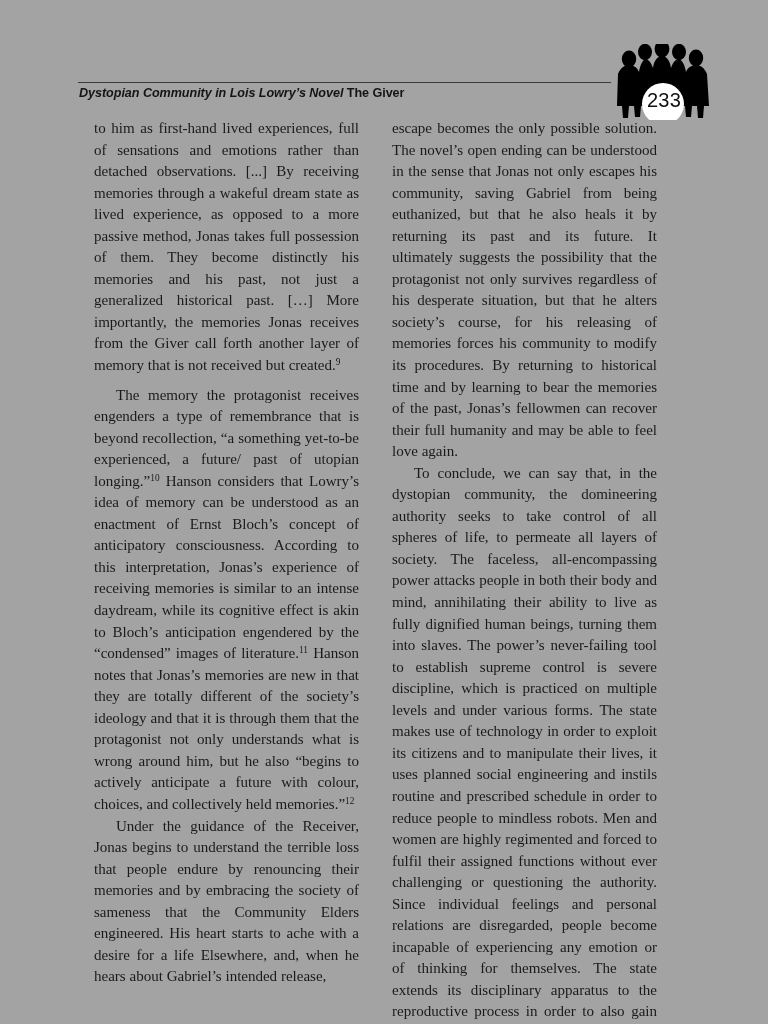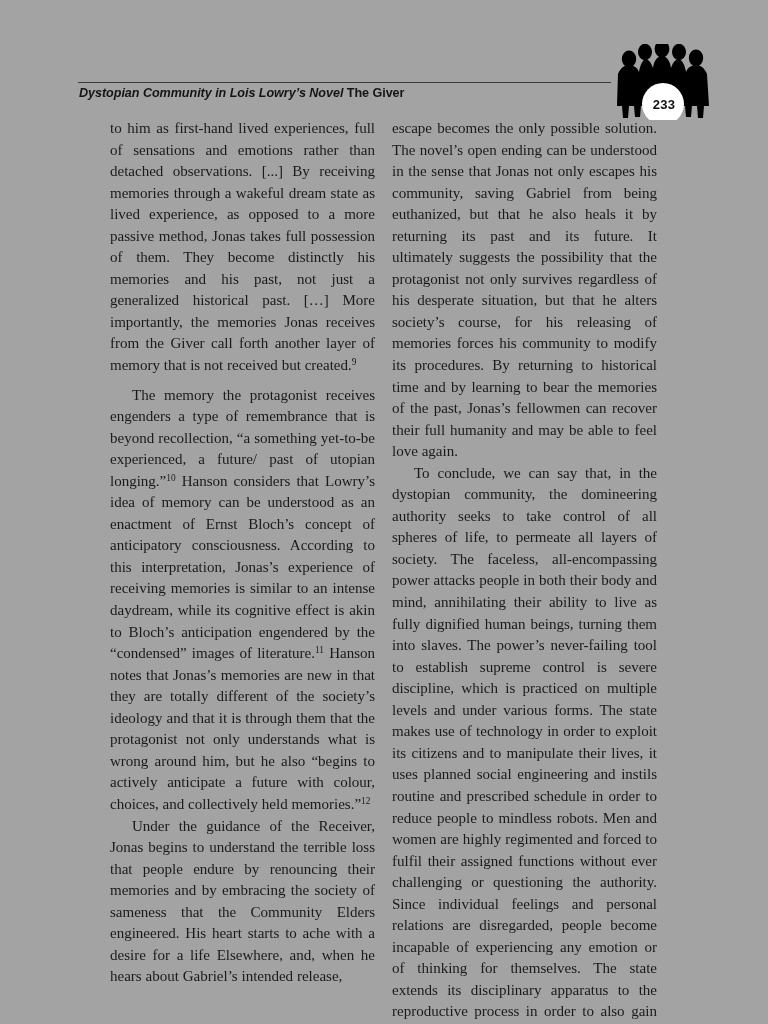--- a/index.html
+++ b/index.html
@@ -79,42 +79,42 @@
     height: 76px;
     display: flex;
     align-items: flex-end;
     justify-content: center;
     padding-bottom: 8px;
     box-sizing: border-box;
     pointer-events: none;
   }
   .folio-number span {
     font-family: "Liberation Sans", "DejaVu Sans", sans-serif;
-    font-size: 13px;
-    font-weight: 700;
+    font-size: 20px;
+    font-weight: 400;
     color: #111;
     letter-spacing: 0.2px;
     transform: translateX(1px);
   }
 
   
   .columns {
     position: absolute;
     left: 0;
     top: 118px;
     width: 768px;
     height: 860px;
   }
 
   .col {
     position: absolute;
     top: 0;
     width: 265px;
   }
-  .col-left  { left: 110px; }
+  .col-left  { left: 94px; }
   .col-right { left: 392px; }
 
   .col p {
     margin: 0;
     text-align: justify;
     text-justify: inter-word;
     font-size: 15.05px;
     line-height: 21.55px;
     letter-spacing: -0.02px;
     word-spacing: 0.1px;

